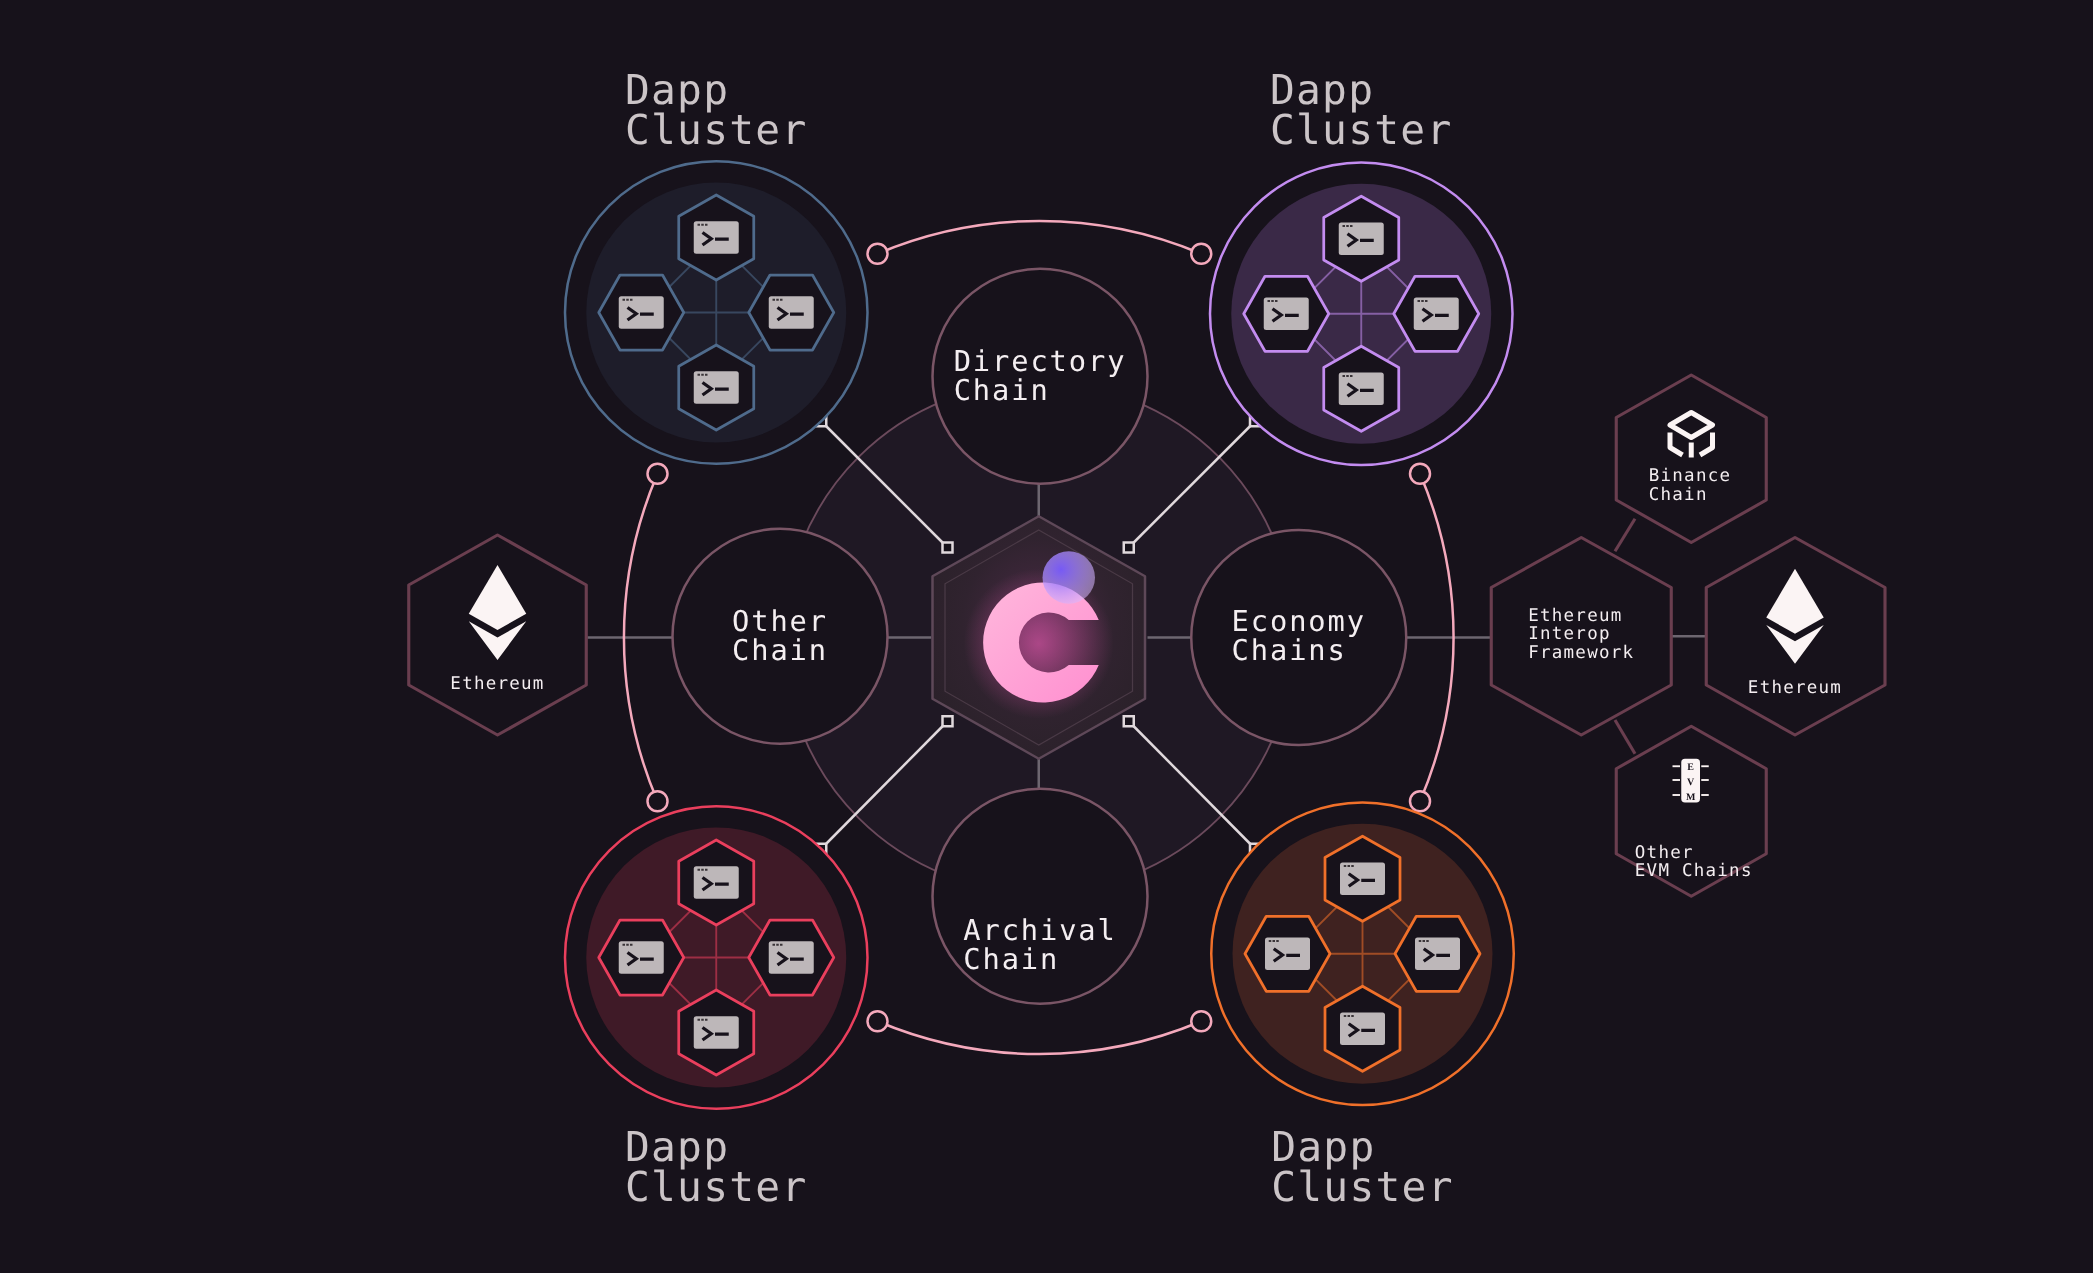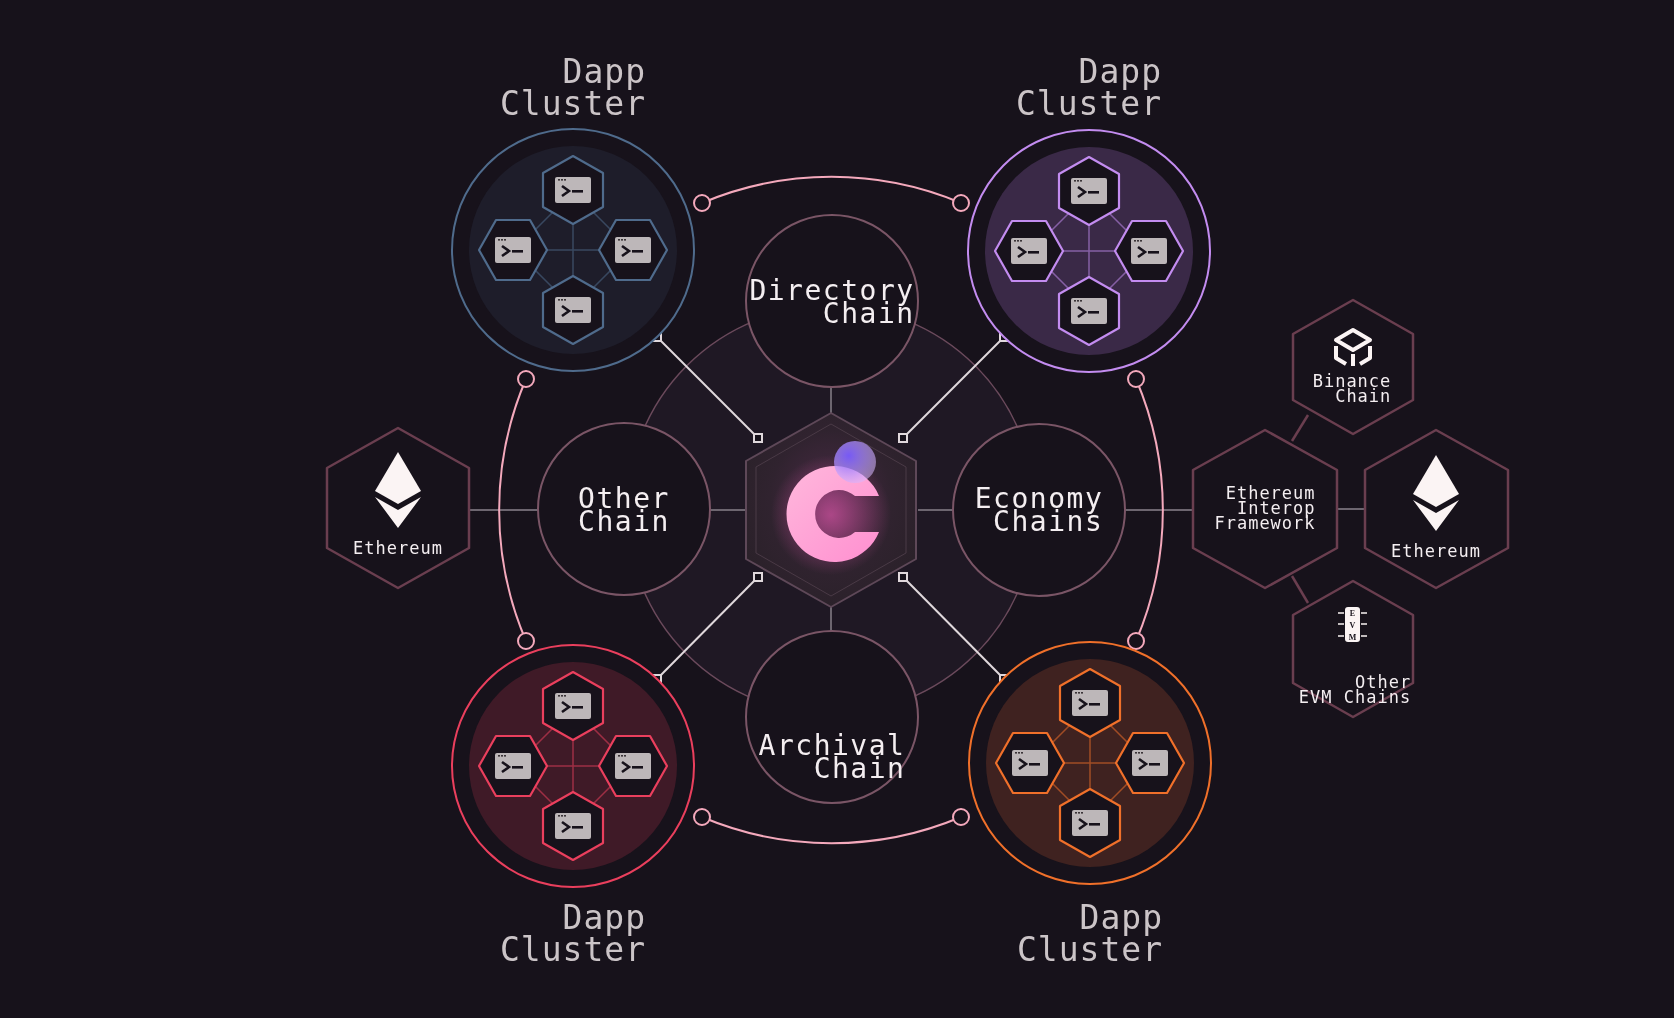--- a/index.html
+++ b/index.html
@@ -1,21 +1,21 @@
 <!DOCTYPE html>
 <html><head>
 <meta charset="utf-8">
 <style>
   html,body{margin:0;padding:0;background:#17121b;}
   body{width:1674px;height:1018px;overflow:hidden;position:relative;font-family:"DejaVu Sans Mono","Liberation Mono",monospace;}
   #stage{position:absolute;left:0;top:0;width:1674px;height:1018px;}
-  .lbl{position:absolute;text-align:right;white-space:pre;transform:translate(-50%,-50%);pointer-events:none;}
+  .lbl{position:absolute;text-align:left;white-space:pre;transform:translate(-50%,-50%);pointer-events:none;}
   .cluster-lbl{color:#cbc4c7;font-size:33px;line-height:32px;letter-spacing:1px;}
-  .chain-lbl{color:#f4eef1;font-size:28px;line-height:23px;letter-spacing:1.5px;}
-  .ext-lbl{color:#f4eef1;font-size:17px;line-height:15px;letter-spacing:1px;}
+  .chain-lbl{color:#f4eef1;font-size:23px;line-height:23px;letter-spacing:1.5px;}
+  .ext-lbl{color:#f4eef1;font-size:14px;line-height:15px;letter-spacing:1px;}
 </style>
 </head>
 <body>
 
 <div id="stage">
 <svg width="1674" height="1018" viewBox="0 0 1674 1018" xmlns="http://www.w3.org/2000/svg" style="position:absolute;left:0;top:0">
   <defs>
     <radialGradient id="hexFill" cx="50%" cy="45%" r="60%">
       <stop offset="0%" stop-color="#4a2a45"></stop>
       <stop offset="60%" stop-color="#30232f"></stop>

